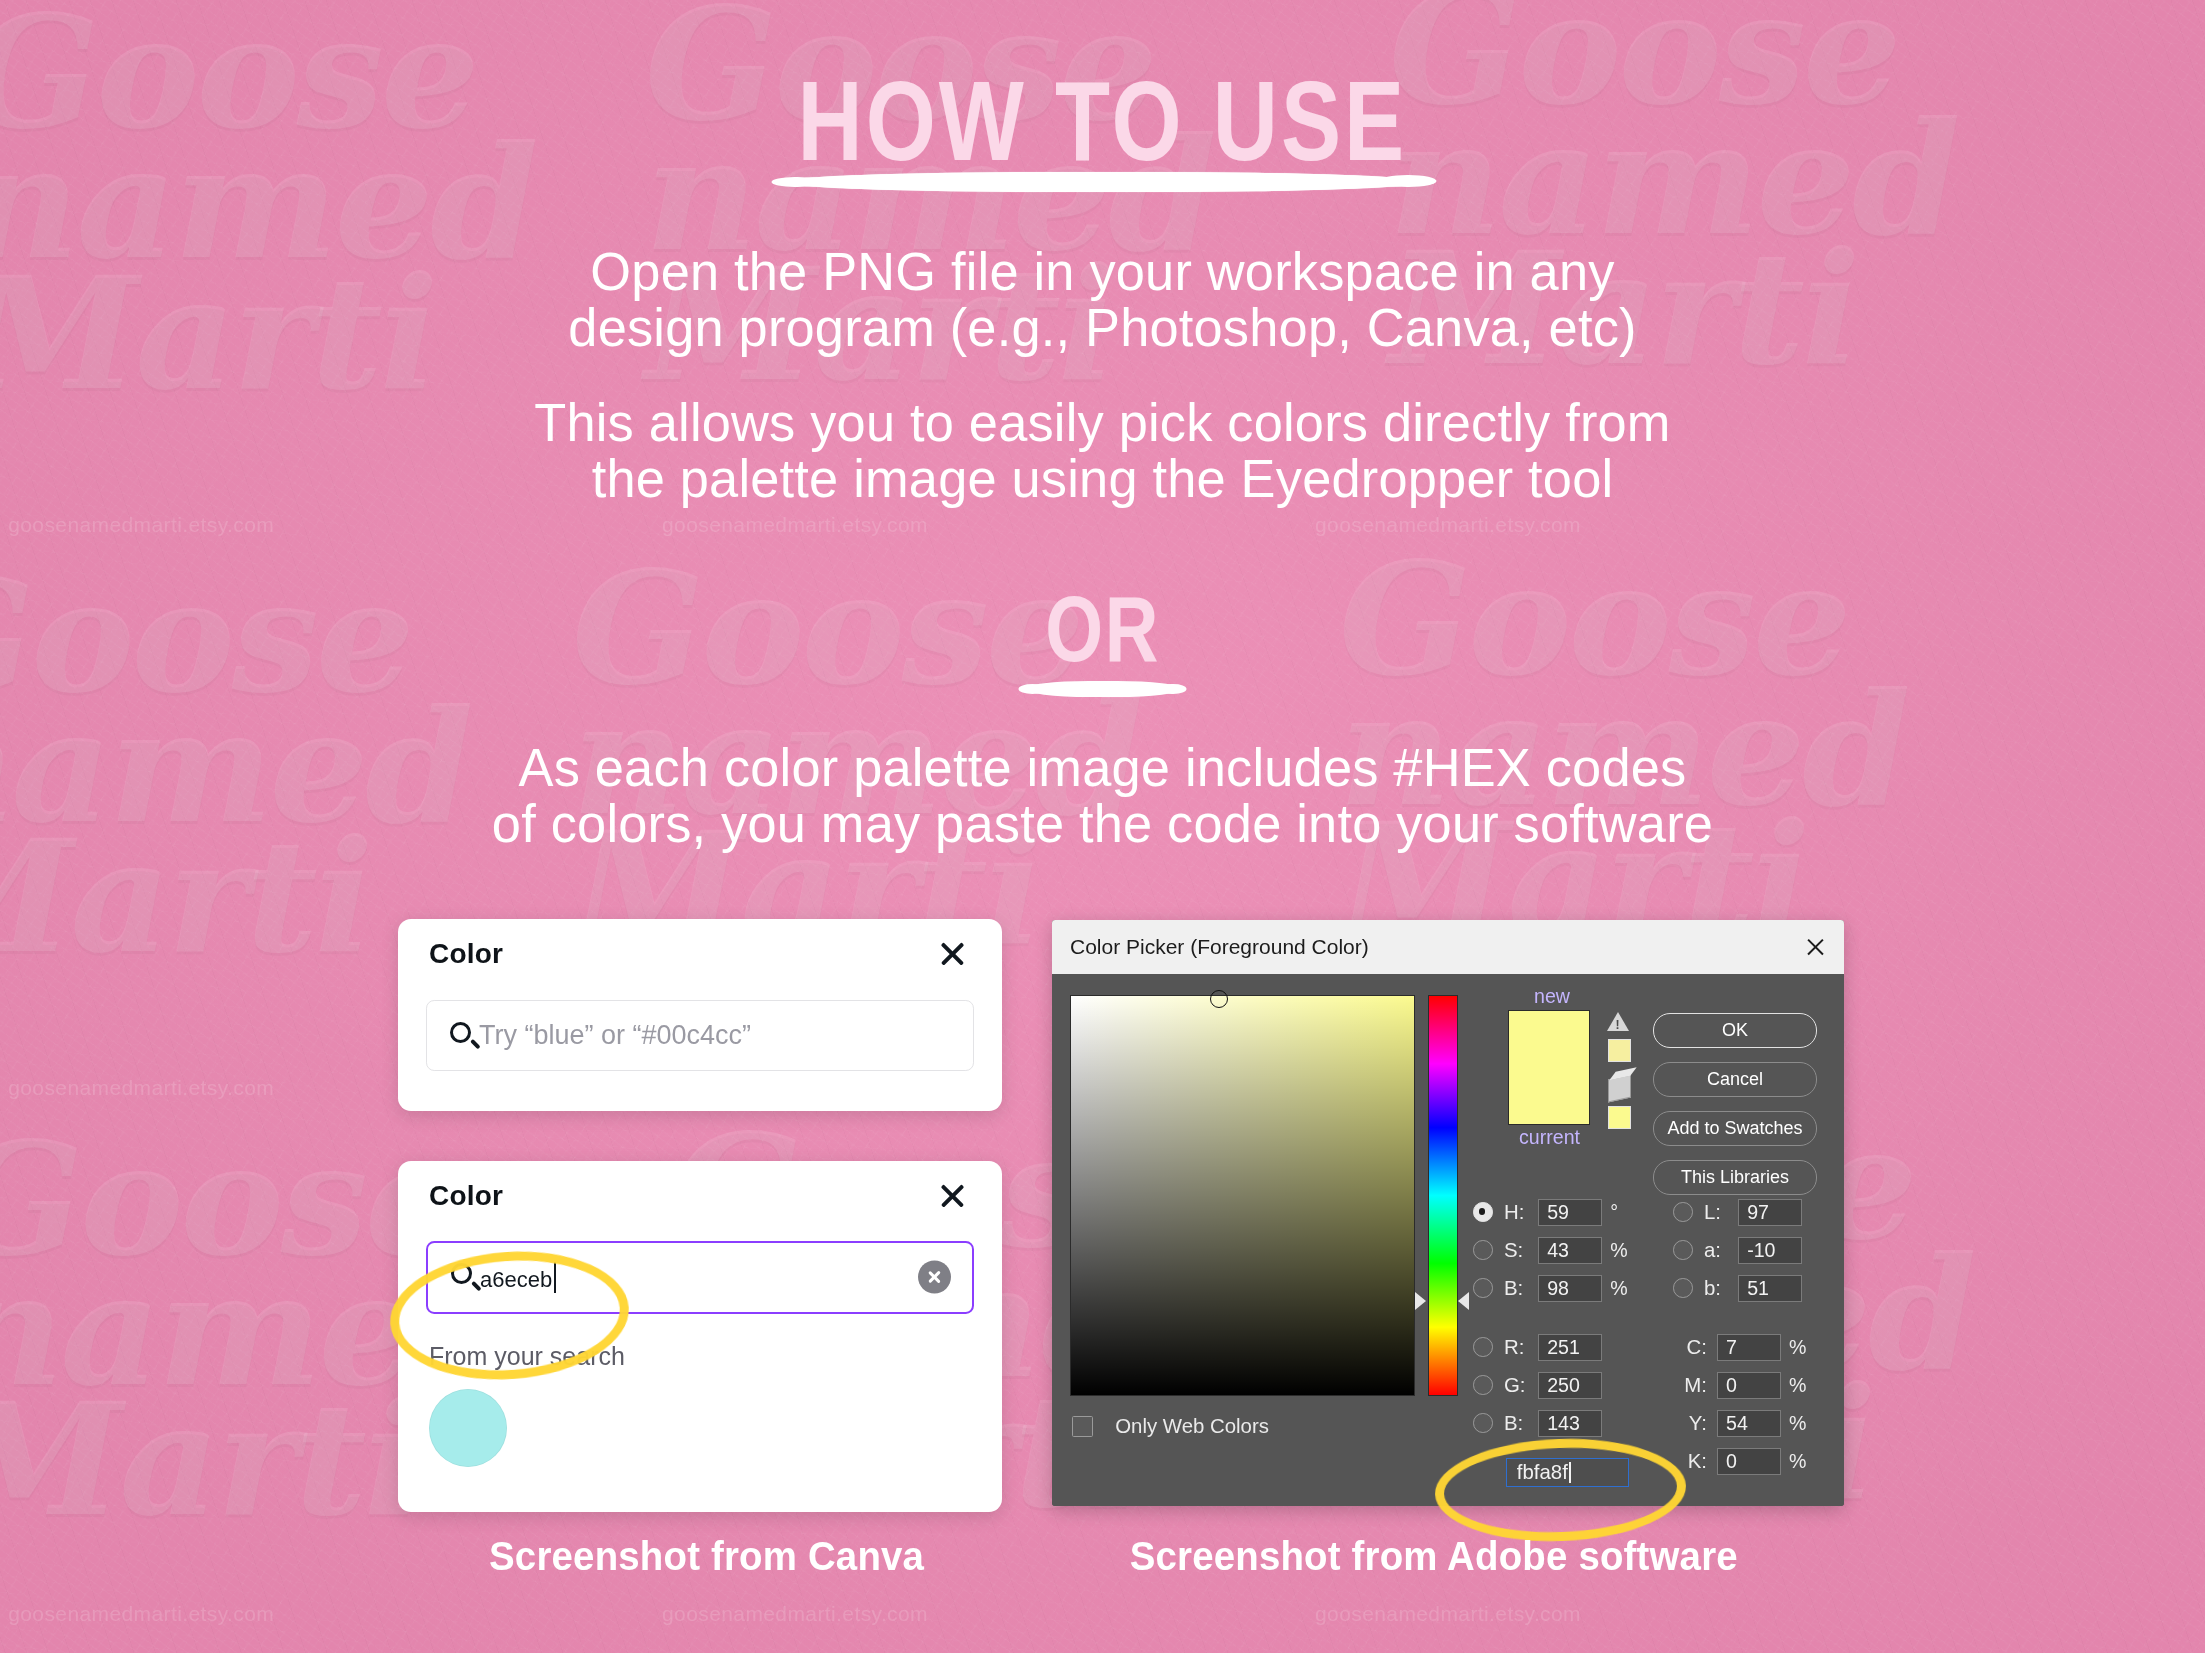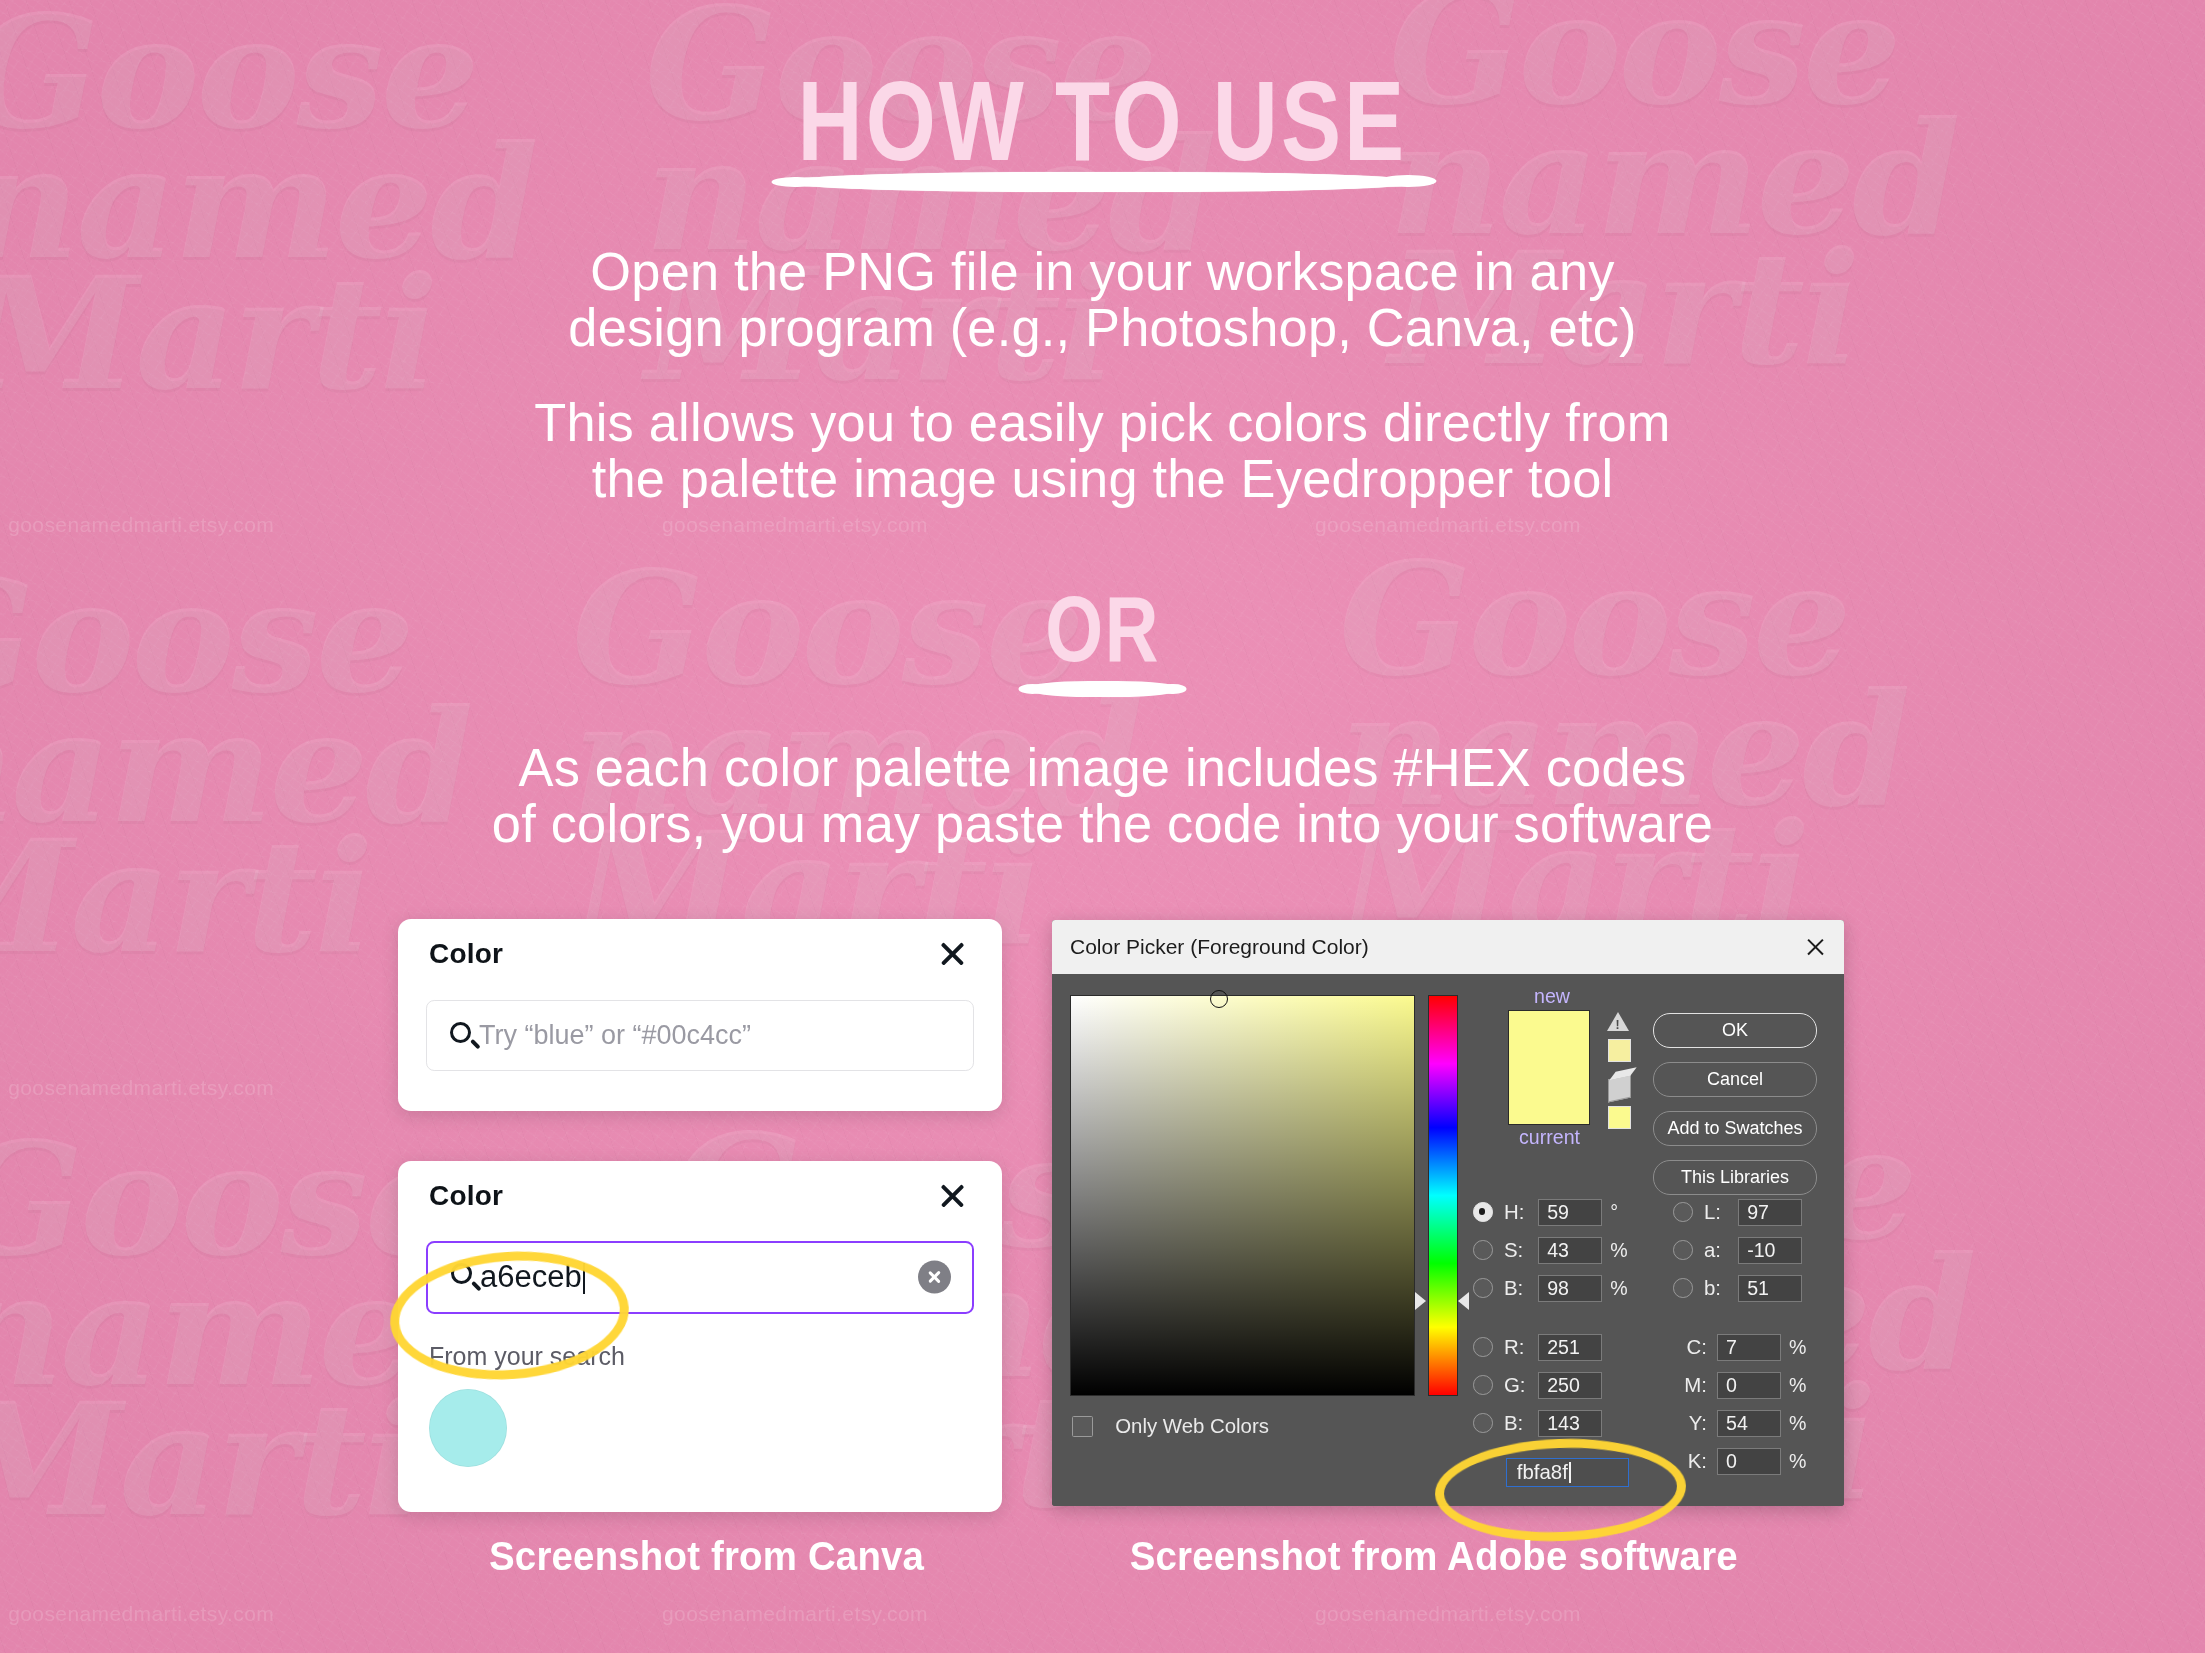--- a/index.html
+++ b/index.html
@@ -95,21 +95,21 @@
     margin:3.3px 28px 0 28px;height:69px;border:1.6px solid #e3e3e6;border-radius:8.2px;
     display:flex;align-items:center;padding:0 21px;background:#fff;position:relative;
   }
   .canva-search.focused{border:2.5px solid #8b3dff;}
   .mag{width:31px;height:31px;position:relative;flex:none;}
   .mag::before{content:"";position:absolute;left:1.6px;top:1.6px;width:21px;height:21px;
     border:3.3px solid #11181f;border-radius:50%;box-sizing:border-box;}
   .mag::after{content:"";position:absolute;left:22px;top:22px;width:10.6px;height:3.7px;
     background:#11181f;border-radius:2.5px;transform:rotate(45deg);}
   .ph{font-size:27px;color:#9a9aa3;font-family:"Liberation Sans",sans-serif;}
-  .val{font-size:31px;color:#11181f;font-family:"Liberation Sans",sans-serif;position:relative;}
+  .val{font-size:22px;color:#11181f;font-family:"Liberation Sans",sans-serif;position:relative;}
   .caret{display:inline-block;width:2px;height:31px;background:#11181f;
     vertical-align:-6.5px;margin-left:1.6px;}
   .clear-btn{position:absolute;right:21px;top:50%;transform:translateY(-50%);
     width:33px;height:33px;border-radius:50%;background:#7f7f86;cursor:pointer;}
   .clear-btn::before,.clear-btn::after{content:"";position:absolute;left:9px;top:15px;
     width:14.7px;height:2.9px;background:#fff;border-radius:1.6px;}
   .clear-btn::before{transform:rotate(45deg);}
   .clear-btn::after{transform:rotate(-45deg);}
 
   .from-search{margin:28px 0 0 31px;font-size:25px;color:#5c5c66;

